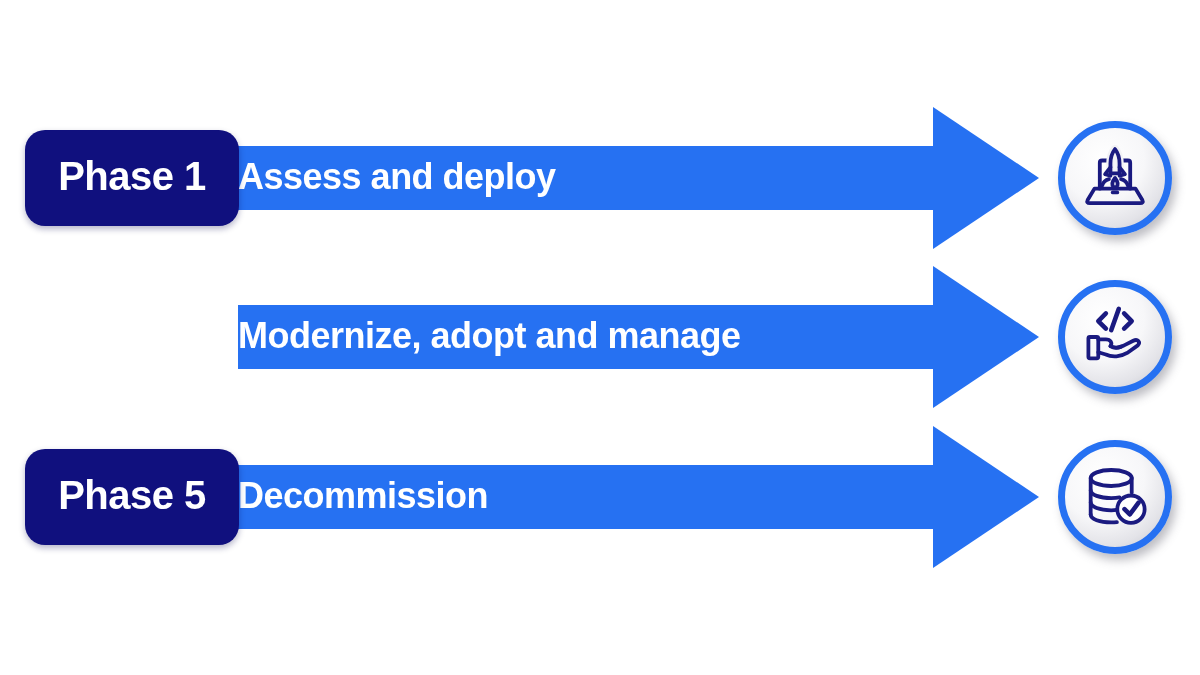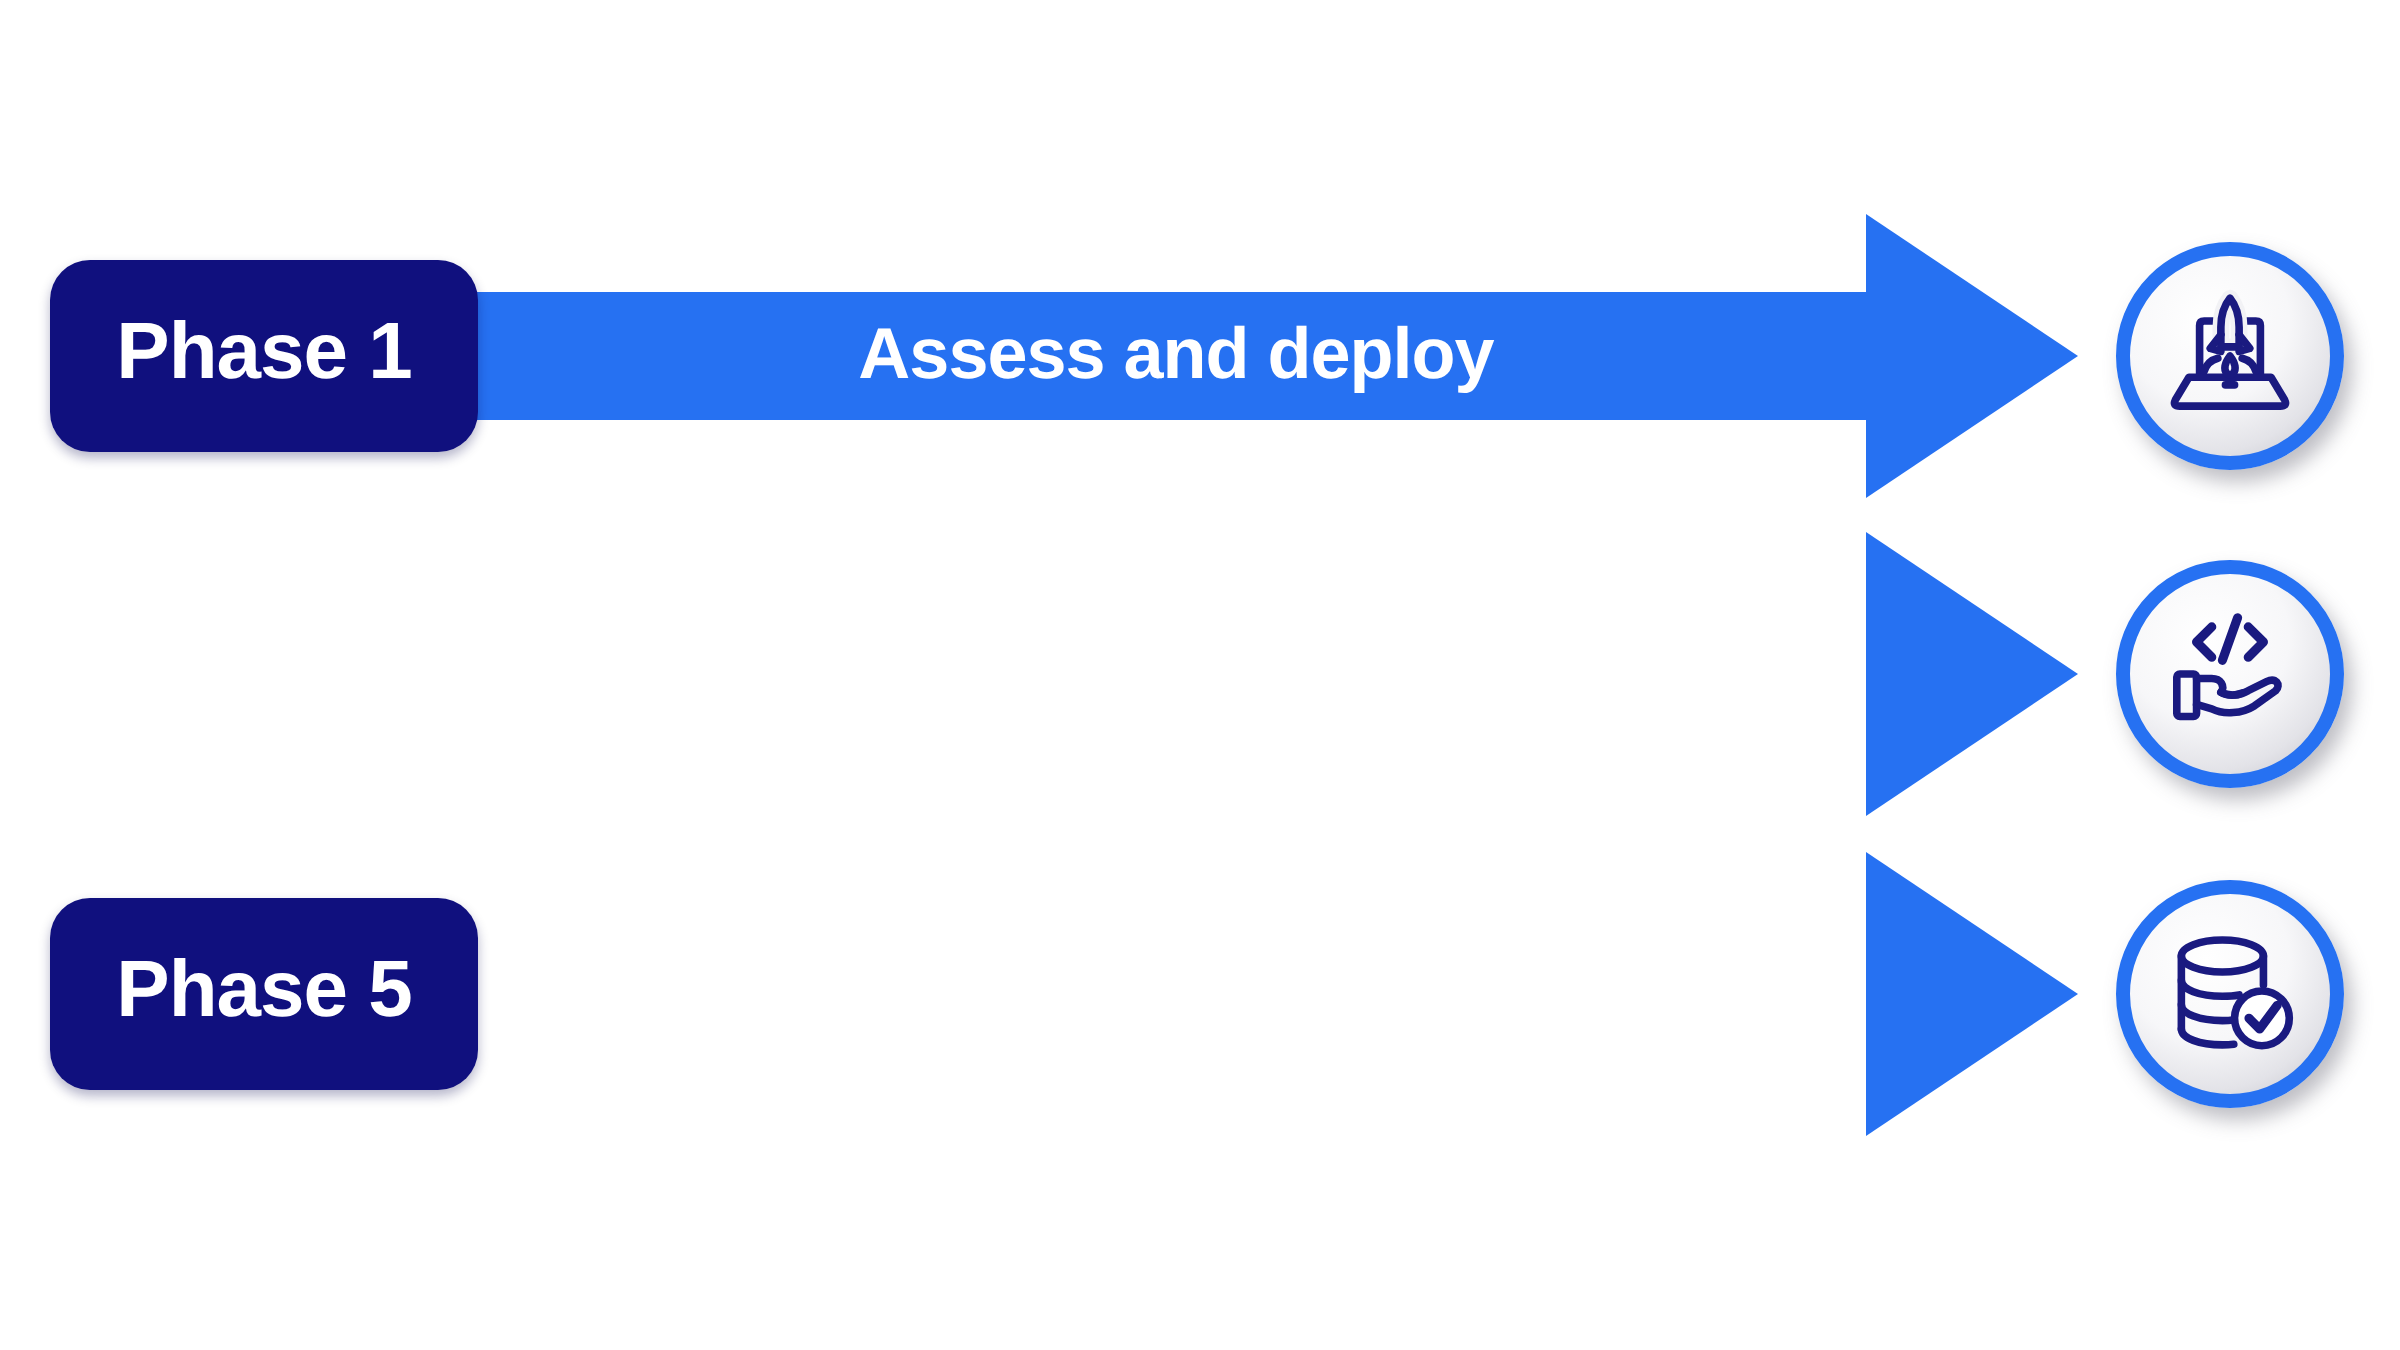--- a/index.html
+++ b/index.html
@@ -18,21 +18,21 @@
   }
   .diagram{position:absolute;left:0;top:0;width:1200px;height:675px;}
   .phase-row{position:absolute;left:0;width:1200px;height:160px;}
   .phase-row.r1{top:98px;}
   .phase-row.r2{top:257px;}
   .phase-row.r3{top:417px;}
 
   .arrow-shaft{
     position:absolute;left:238px;top:48px;width:700px;height:64px;
     background:var(--c-blue);
-    display:flex;align-items:center;justify-content:center;
+    display:flex;align-items:center;justify-content:flex-start;
   }
   .arrow-description{
     color:var(--c-white);
     font-size:36px;font-weight:700;letter-spacing:-0.5px;
     white-space:nowrap;
     padding-bottom:2px;
   }
   .arrow-head{
     position:absolute;left:933px;top:9px;width:0;height:0;
     border-top:71px solid transparent;
@@ -101,37 +101,43 @@
 
         <path class="ln" d="M33 60 C34.5 55.5 38 52.5 42 51.5"></path>
         <path class="ln" d="M67 60 C65.5 55.5 62 52.5 58 51.5"></path>
 
         <path class="ln" d="M47 69 H53"></path>
       </svg>
     </div>
   </div>
 
   <div class="phase-row r2">
+    <div class="arrow-shaft">
+      <span class="arrow-description">Modernize, adopt and manage</span>
+    </div>
     <div class="arrow-head"></div>
     <div class="icon-circle">
       <svg viewBox="0 0 100 100">
 
         <path class="ln ln-thick" d="M38 19 L28 29 L38 39"></path>
         <path class="ln ln-thick" d="M45 41 L55 13"></path>
         <path class="ln ln-thick" d="M62 19 L72 29 L62 39"></path>
 
         <rect class="ln" x="15" y="50" width="13" height="28" rx="2"></rect>
 
         <path class="ln" d="M28 53 H38 C44 53 47 58 44 62 C50 65 57 64 62 61 L74 55 C80 52 84 57 80 61 L66 71 C58 76 46 77 38 73 L28 70"></path>
         <path class="ln" d="M44 62 C48 64.5 54 64.5 58 62.5"></path>
       </svg>
     </div>
   </div>
 
   <div class="phase-row r3">
+    <div class="arrow-shaft">
+      <span class="arrow-description">Decommission</span>
+    </div>
     <div class="arrow-head"></div>
     <div class="phase-box">
       <span class="phase-label">Phase 5</span>
     </div>
     <div class="icon-circle">
       <svg viewBox="0 0 100 100">
 
         <ellipse class="ln" cx="45" cy="25" rx="27" ry="10.5"></ellipse>
 
         <path class="ln" d="M18 25 V73"></path>

